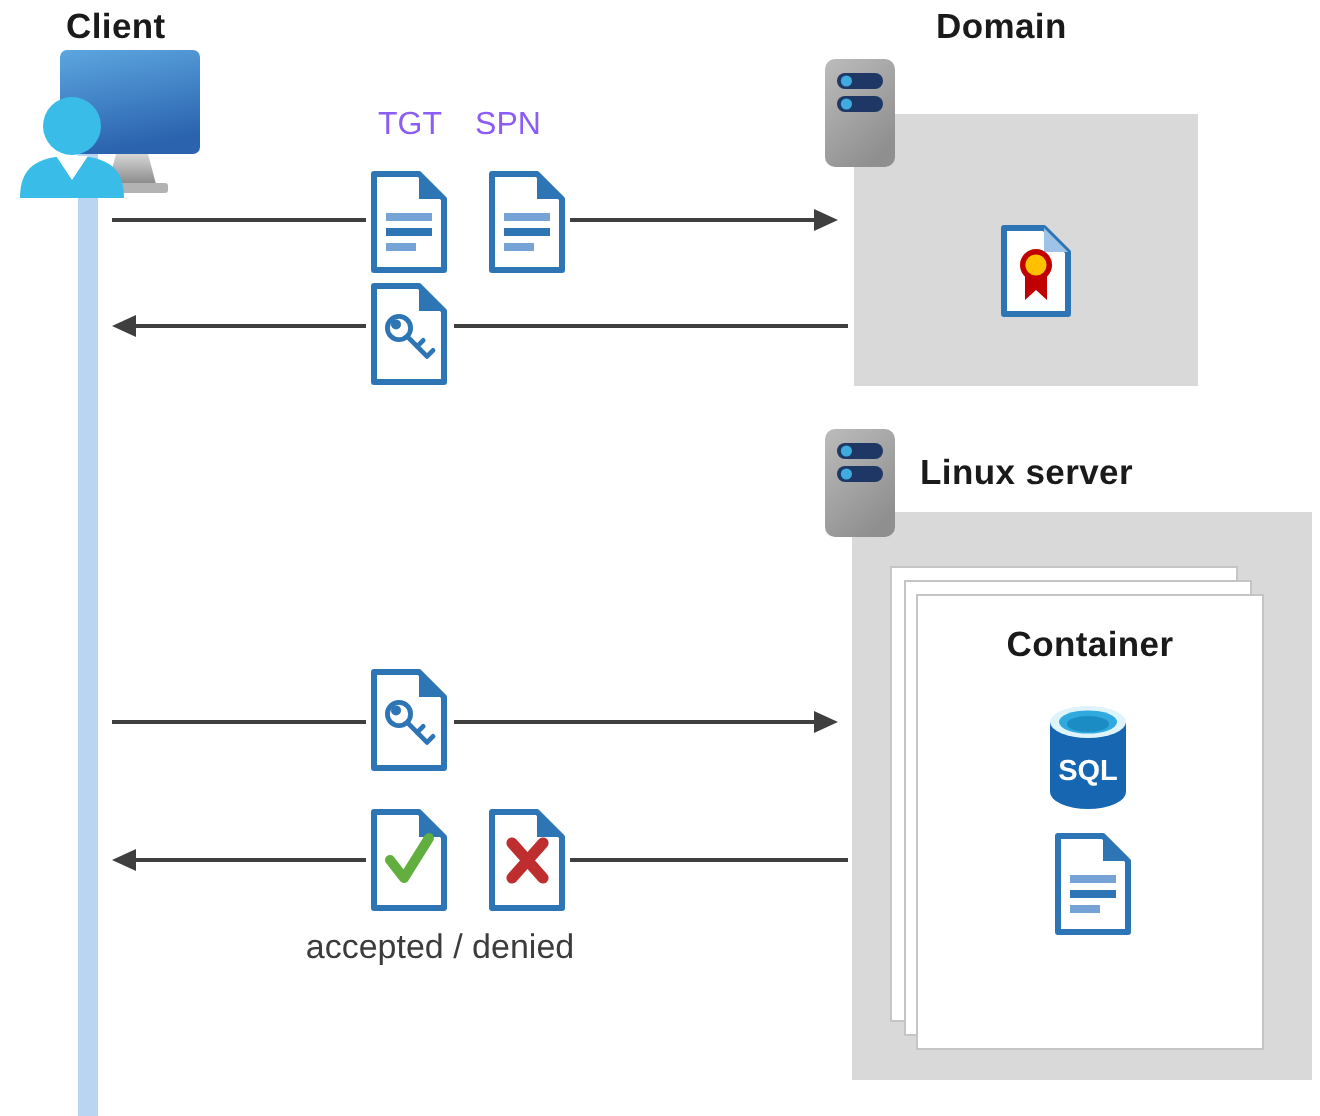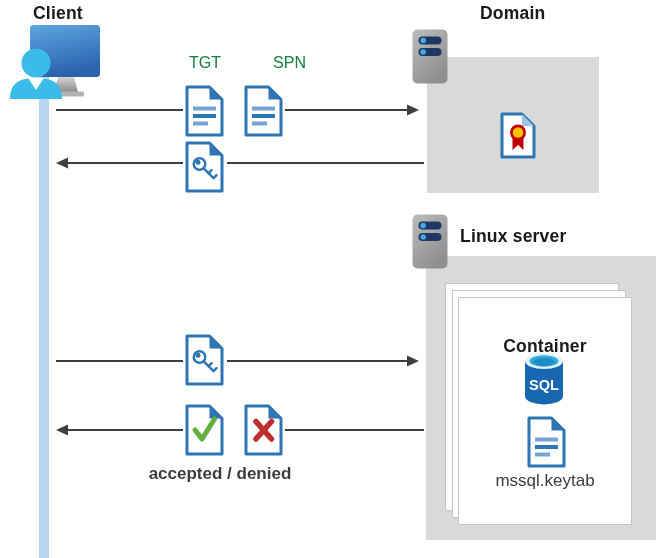--- a/index.html
+++ b/index.html
@@ -2,21 +2,21 @@
 <html><head>
 <meta charset="utf-8">
 <style>
   html,body{margin:0;padding:0;background:#fff;}
   .canvas{
     position:relative;width:660px;height:558px;background:#fff;overflow:hidden;
     font-family:"Liberation Sans","DejaVu Sans",sans-serif;
   }
   .abs{position:absolute;}
   .heading{font-weight:bold;font-size:17.5px;color:#1a1a1a;letter-spacing:.2px;}
-  .label{font-size:16px;color:#15803d;}
+  .label{font-size:16px;color:#8b5cf6;}
   .label-lg{font-size:17px;color:#3c3c3c;}
   .gray-box{background:#d9d9d9;}
   .card{background:#fff;border:1px solid #c5c5c5;box-sizing:border-box;}
   .timeline{background:#bad5f2;}
   .center{text-align:center;}
   svg{display:block;}
 </style>
 </head>
 <body>
 
@@ -92,33 +92,33 @@
   </svg>
 
   <div class="abs gray-box" style="left:427px;top:57px;width:172px;height:136px;"></div>
   <svg class="abs" style="left:412px;top:29px;" width="36" height="55" viewBox="0 0 36 55">
     <rect x="0.5" y="0.5" width="35" height="54" rx="5" fill="url(#gradServer)"></rect>
     <rect x="6.5" y="7.5" width="23" height="8" rx="4" fill="#1E3765"></rect>
     <circle cx="11.2" cy="11.5" r="2.8" fill="#3FABDF"></circle>
     <rect x="6.5" y="19" width="23" height="8" rx="4" fill="#1E3765"></rect>
     <circle cx="11.2" cy="23" r="2.8" fill="#3FABDF"></circle>
   </svg>
-  <div class="abs heading" style="left:480px;top:2px;line-height:23px;text-align:right;">
+  <div class="abs heading" style="left:468px;top:2px;line-height:23px;text-align:right;">
     <div>Domain</div>
   </div>
   <svg class="abs" style="left:500px;top:112px;" width="36" height="47" viewBox="0 0 36 47">
     <path d="M2,2 H22 L34,14 V45 H2 Z" fill="#ffffff" stroke="#2E75B6" stroke-width="3" stroke-linejoin="round"></path>
     <path d="M22,2 V14 H34 Z" fill="#9DC3E6"></path>
     <path d="M12.5,24 H23.5 V38 L18,33 L12.5,38 Z" fill="#C00000"></path>
     <circle cx="18" cy="20.5" r="8" fill="#C00000"></circle>
     <circle cx="18" cy="20.5" r="5.3" fill="#FFC000"></circle>
   </svg>
 
   <div class="abs label center" style="left:178px;top:54px;width:54px;">TGT</div>
-  <div class="abs label center" style="left:252px;top:54px;width:54px;text-align:right;">SPN</div>
+  <div class="abs label center" style="left:227px;top:54px;width:54px;">SPN</div>
 
   <svg class="abs" style="left:185px;top:85px;" width="39" height="52" viewBox="0 0 39 52">
     <use href="#doc-page"></use>
       <use href="#doc-lines"></use>
   </svg>
   <svg class="abs" style="left:244px;top:85px;" width="39" height="52" viewBox="0 0 39 52">
     <use href="#doc-page"></use>
       <use href="#doc-lines"></use>
   </svg>
 
@@ -133,47 +133,46 @@
     <rect x="6.5" y="7.5" width="23" height="8" rx="4" fill="#1E3765"></rect>
     <circle cx="11.2" cy="11.5" r="2.8" fill="#3FABDF"></circle>
     <rect x="6.5" y="19" width="23" height="8" rx="4" fill="#1E3765"></rect>
     <circle cx="11.2" cy="23" r="2.8" fill="#3FABDF"></circle>
   </svg>
   <div class="abs heading" style="left:460px;top:226px;text-align:center;">Linux server</div>
 
   <div class="abs card" style="left:445px;top:283px;width:174px;height:228px;"></div>
   <div class="abs card" style="left:452px;top:290px;width:174px;height:228px;"></div>
   <div class="abs card" style="left:458px;top:297px;width:174px;height:228px;"></div>
-  <div class="abs heading center" style="left:458px;top:312px;width:174px;margin-top:24px;">Container</div>
+  <div class="abs heading center" style="left:458px;top:312px;width:174px;">Container</div>
 
   <svg class="abs" style="left:522px;top:351px;" width="44" height="56" viewBox="0 0 44 56">
     <path d="M3,10 V45 A19,8.5 0 0 0 41,45 V10 Z" fill="#1766B1"></path>
     <ellipse cx="22" cy="10" rx="19" ry="8" fill="#DFF3FB"></ellipse>
     <ellipse cx="22" cy="10" rx="14.5" ry="5.8" fill="#2FA9DE"></ellipse>
     <ellipse cx="22" cy="11" rx="10.5" ry="4" fill="#1B8CC4"></ellipse>
     <text x="22" y="39" text-anchor="middle" font-family="Liberation Sans, sans-serif" font-size="14.5" font-weight="bold" fill="#ffffff">SQL</text>
   </svg>
 
   <svg class="abs" style="left:527px;top:416px;" width="39" height="52" viewBox="0 0 39 52">
     <use href="#doc-page"></use>
       <use href="#doc-lines"></use>
   </svg>
-  <div class="abs label-lg center" style="left:458px;top:471px;width:174px;">mssql.keytab</div>
 
   <svg class="abs" style="left:185px;top:334px;" width="39" height="52" viewBox="0 0 39 52">
     <use href="#doc-page"></use>
       <use href="#key-glyph"></use>
   </svg>
 
   <svg class="abs" style="left:185px;top:404px;" width="39" height="52" viewBox="0 0 39 52">
     <use href="#doc-page"></use>
     <path d="M10,26 L17,35 L29.5,15" stroke="#62AE3E" stroke-width="5" fill="none" stroke-linecap="round" stroke-linejoin="round"></path>
   </svg>
   <svg class="abs" style="left:244px;top:404px;" width="39" height="52" viewBox="0 0 39 52">
     <use href="#doc-page"></use>
     <g stroke="#BE2E2E" stroke-width="5.6" stroke-linecap="round">
       <path d="M12,17.5 L27.5,35"></path>
         <path d="M27.5,17.5 L12,35"></path>
     </g>
   </svg>
-  <div class="abs label-lg center" style="left:100px;top:464px;width:240px;font-weight:bold;">accepted / denied</div>
+  <div class="abs label-lg center" style="left:100px;top:464px;width:240px;">accepted / denied</div>
 
 </div>
 
 </body></html>

